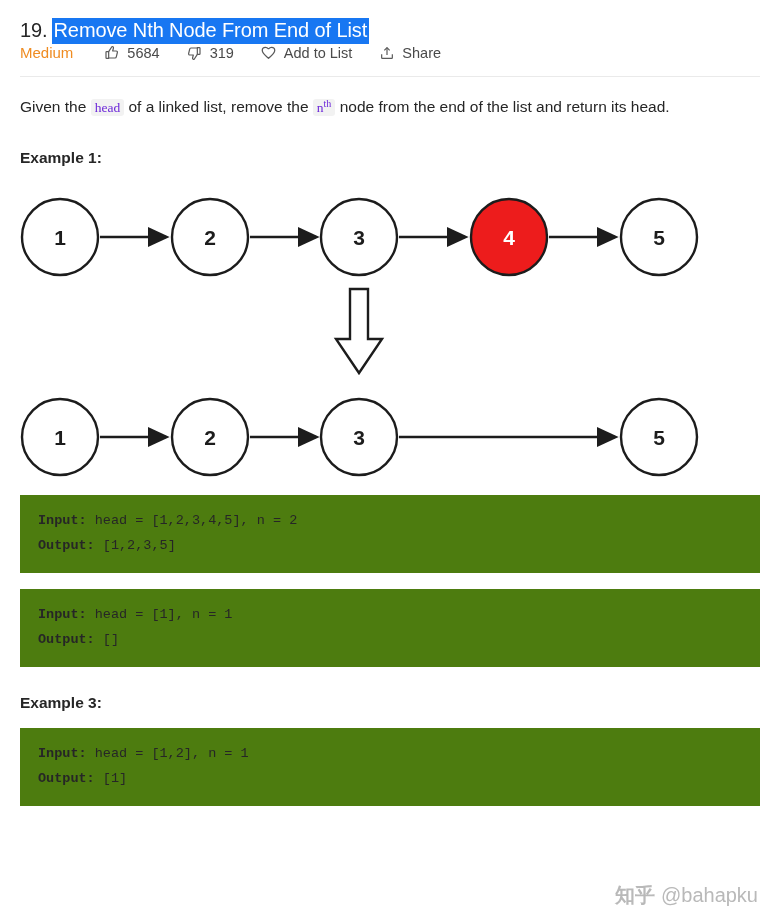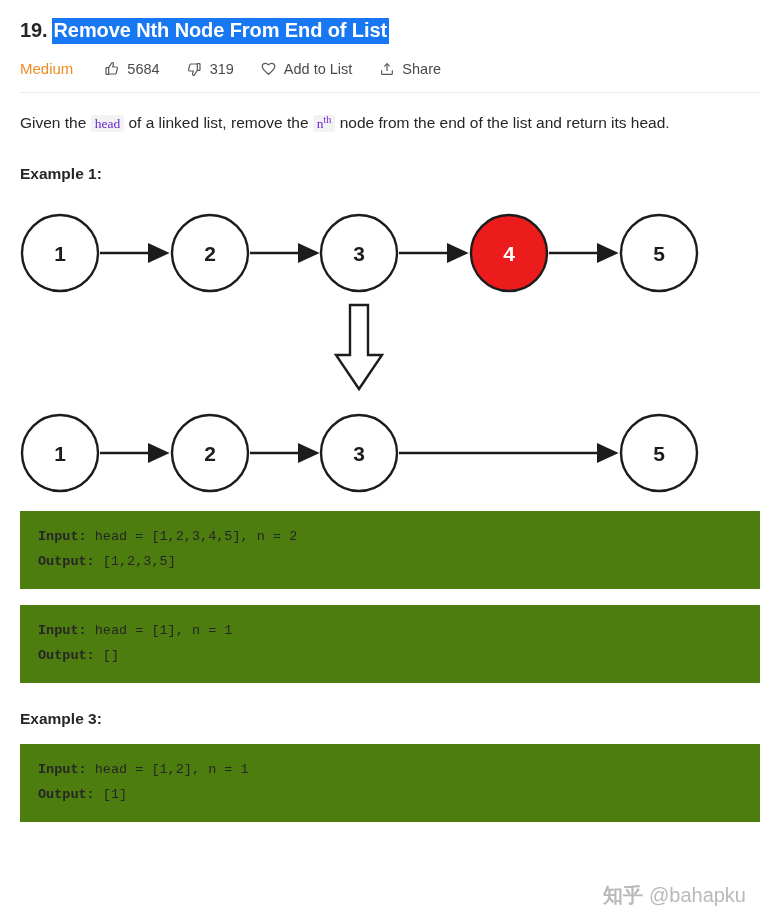--- a/index.html
+++ b/index.html
@@ -18,38 +18,37 @@
   .page {
     padding: 12px 20px 0 20px;
     box-sizing: border-box;
     width: 780px;
   }
   
   .title-row {
     display: flex;
     align-items: baseline;
     font-size: 20px;
-    font-weight: bold;
+    font-weight: normal;
     letter-spacing: -0.1px;
     margin: 6px 0 0 0;
   }
   .title-num {
     color: #262626;
     margin-right: 4px;
   }
   .title-text {
     background: #1877f2;
     color: #ffffff;
     padding: 1px 2px 2px 2px;
   }
   
   .meta-row {
     display: flex;
     align-items: flex-start;
-    margin-top: 16px;
     font-size: 14.5px;
     color: #3c3c3c;
   }
   .difficulty {
     color: #ef8c22;
     font-weight: normal;
     margin-right: 30px;
     font-size: 15px;
   }
   .meta-item {
@@ -106,21 +105,21 @@
     color: #262626;
     box-sizing: border-box;
     width: 740px;
   }
   .codebox b { font-weight: bold; }
   
   .diagram { margin-top: 14px; }
   
   .watermark {
     position: absolute;
-    right: 34px;
+    right: 22px;
     bottom: 10px;
     font-size: 20px;
     color: #b9b9b9;
     font-family: "Liberation Sans", sans-serif;
   }
   .watermark .logo {
     font-weight: bold;
     color: #b9b9b9;
     margin-right: 6px;
   }

